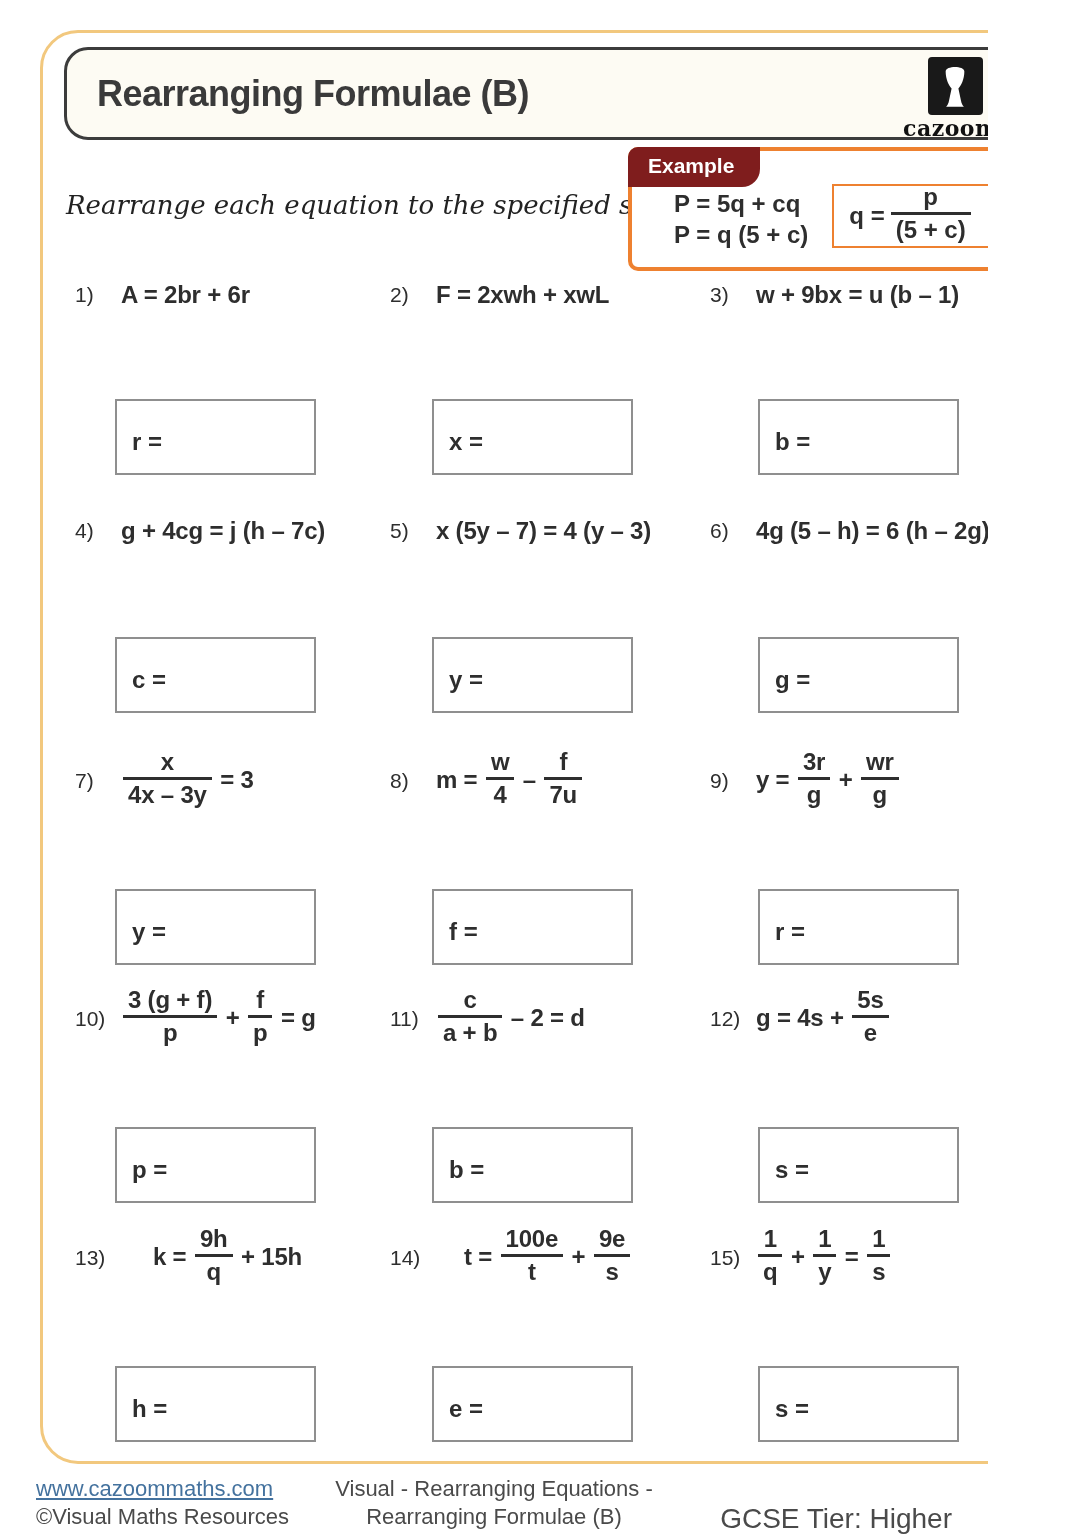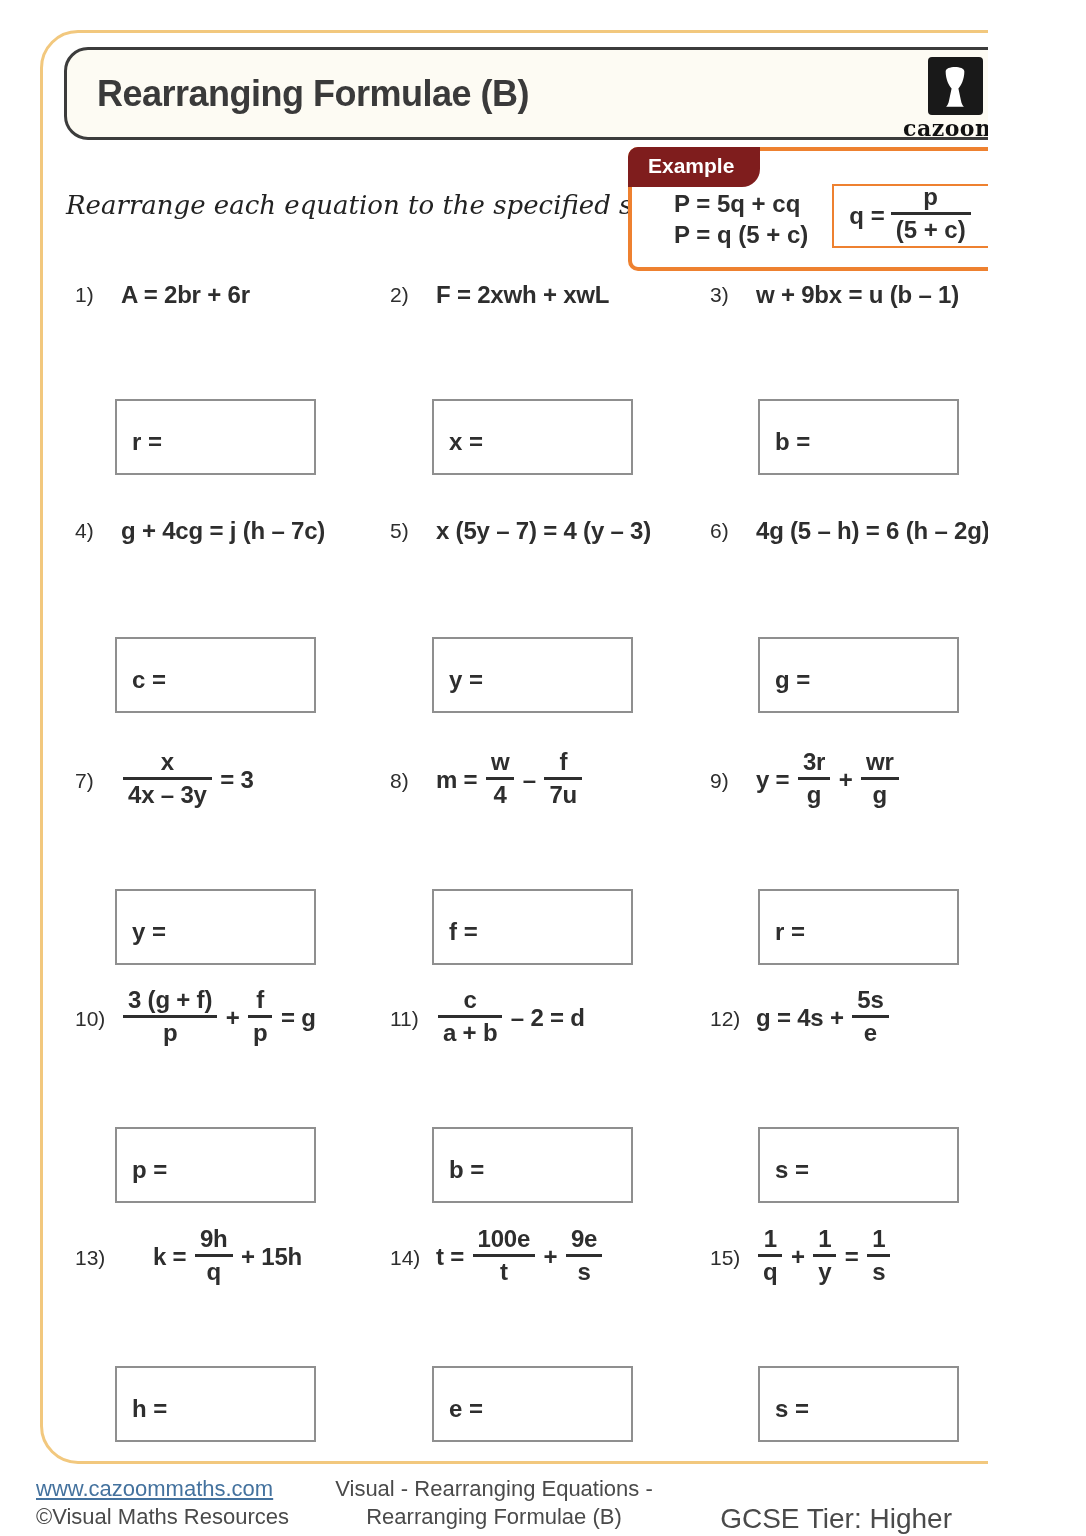--- a/index.html
+++ b/index.html
@@ -227,21 +227,21 @@
       <div class="answer-box" style="left: 758px; top: 1127px;">
         <span class="alabel">s =</span>
       </div>
       <div class="problem" style="left: 75px; top: 1208px; gap: 32px;">
         <span class="pnum">13)</span>
         <span class="peq">k = <span class="frac"><span class="num">9h</span><span class="den">q</span></span> + 15h</span>
       </div>
       <div class="answer-box" style="left: 115px; top: 1366px;">
         <span class="alabel">h =</span>
       </div>
-      <div class="problem" style="left: 390px; top: 1208px;">
+      <div class="problem" style="left: 390px; top: 1208px; gap: 28px;">
         <span class="pnum">14)</span>
         <span class="peq">t = <span class="frac"><span class="num">100e</span><span class="den">t</span></span> + <span class="frac"><span class="num">9e</span><span class="den">s</span></span></span>
       </div>
       <div class="answer-box" style="left: 432px; top: 1366px;">
         <span class="alabel">e =</span>
       </div>
       <div class="problem" style="left: 710px; top: 1208px;">
         <span class="pnum">15)</span>
         <span class="peq"><span class="frac"><span class="num">1</span><span class="den">q</span></span> + <span class="frac"><span class="num">1</span><span class="den">y</span></span> = <span class="frac"><span class="num">1</span><span class="den">s</span></span></span>
       </div>

